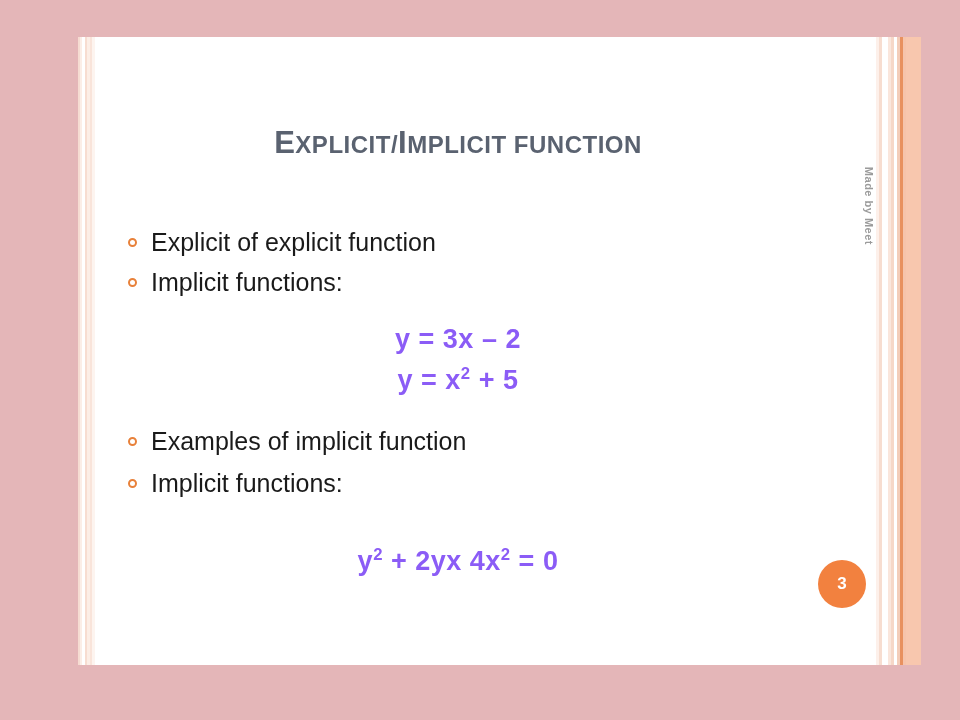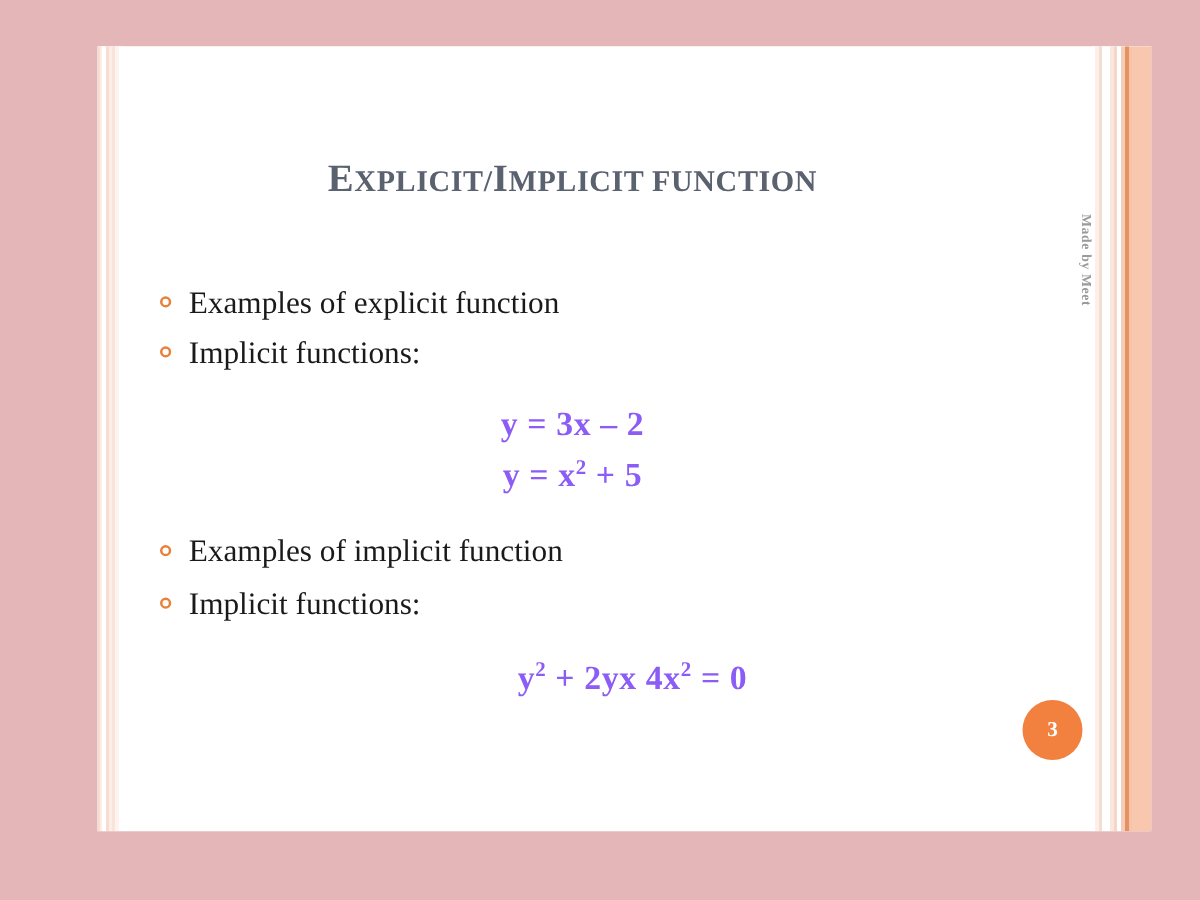--- a/index.html
+++ b/index.html
@@ -14,21 +14,20 @@
     background: #e4b6b8;
   }
 
   #slide-frame {
     position: absolute;
     left: 0;
     top: 0;
     width: 920px;
     height: 720px;
     background: #e4b6b8;
-    font-family: Liberation Serif, serif;
   }
 
   
   #slide {
     position: absolute;
     left: 78px;
     top: 37px;
     width: 843px;
     height: 628px;
     background: #ffffff;
@@ -159,21 +158,21 @@
     white-space: nowrap;
     letter-spacing: 0.5px;
   }
   .equation sup {
     font-size: 0.62em;
     vertical-align: super;
     line-height: 0;
   }
   #eq-0 { top: 287px; }
   #eq-1 { top: 328px; }
-  #eq-2 { top: 490px; padding-left: 48px; }
+  #eq-2 { top: 509px; }
   #eq-3 { top: 530px; }
 
   
   #credit {
     position: absolute;
     right: 46px;
     top: 208px;
     transform: rotate(90deg);
     transform-origin: right top;
     font-size: 11px;
@@ -209,21 +208,21 @@
 
     <div class="stripe-band-left"></div>
     <div class="stripe-band-right"></div>
 
     <div id="title">
       <span class="cap">E</span><span class="sc">XPLICIT</span><span class="sc">/</span><span class="cap">I</span><span class="sc">MPLICIT</span><span class="sc"> </span><span class="sc">FUNCTION</span>
     </div>
 
     <div class="bullet-row" id="bullet-0">
       <span class="bullet-marker"></span>
-      <span class="bullet-text">Examples of explicit function</span>
+      <span class="bullet-text">Explicit of explicit function</span>
     </div>
 
     <div class="bullet-row" id="bullet-1">
       <span class="bullet-marker"></span>
       <span class="bullet-text">Implicit functions:</span>
     </div>
 
     <div class="equation" id="eq-0">y = 3x – 2</div>
     <div class="equation" id="eq-1">y = x<sup>2</sup> + 5</div>
 

